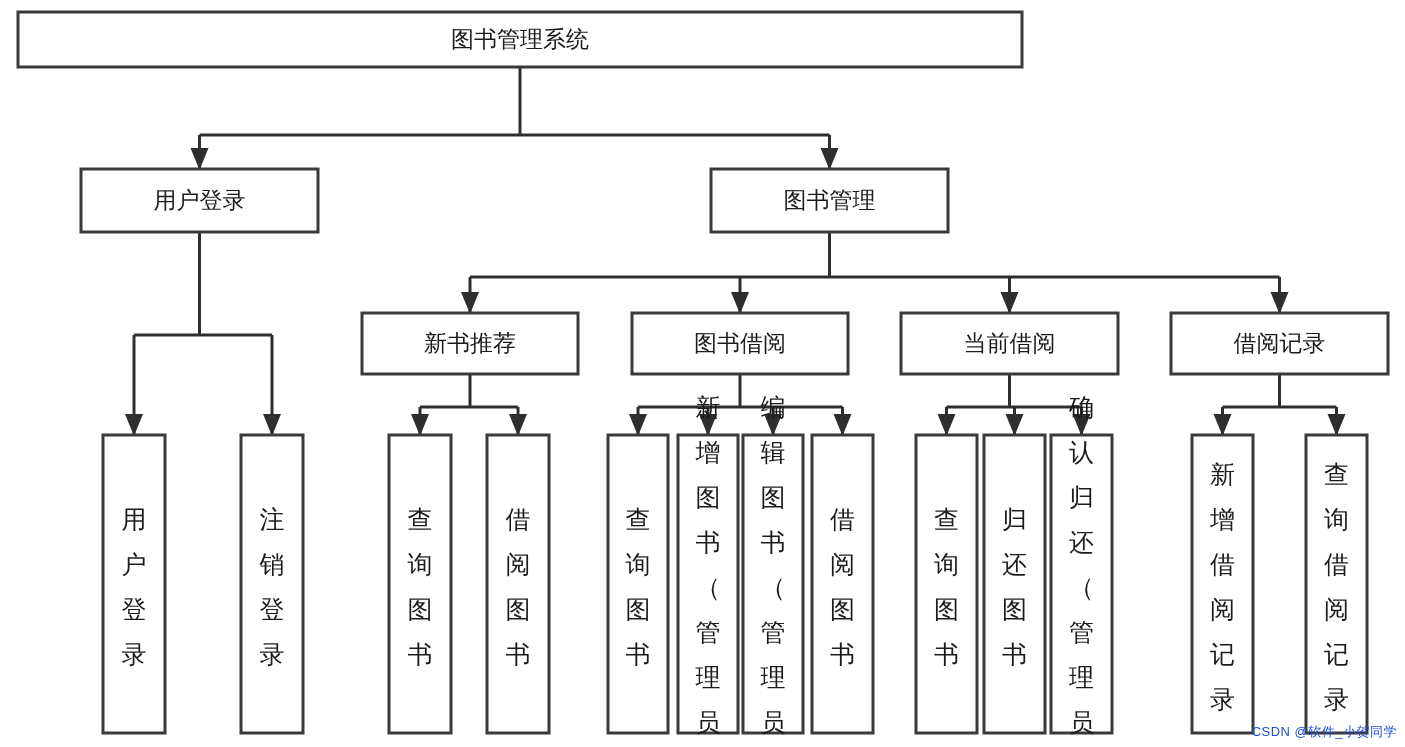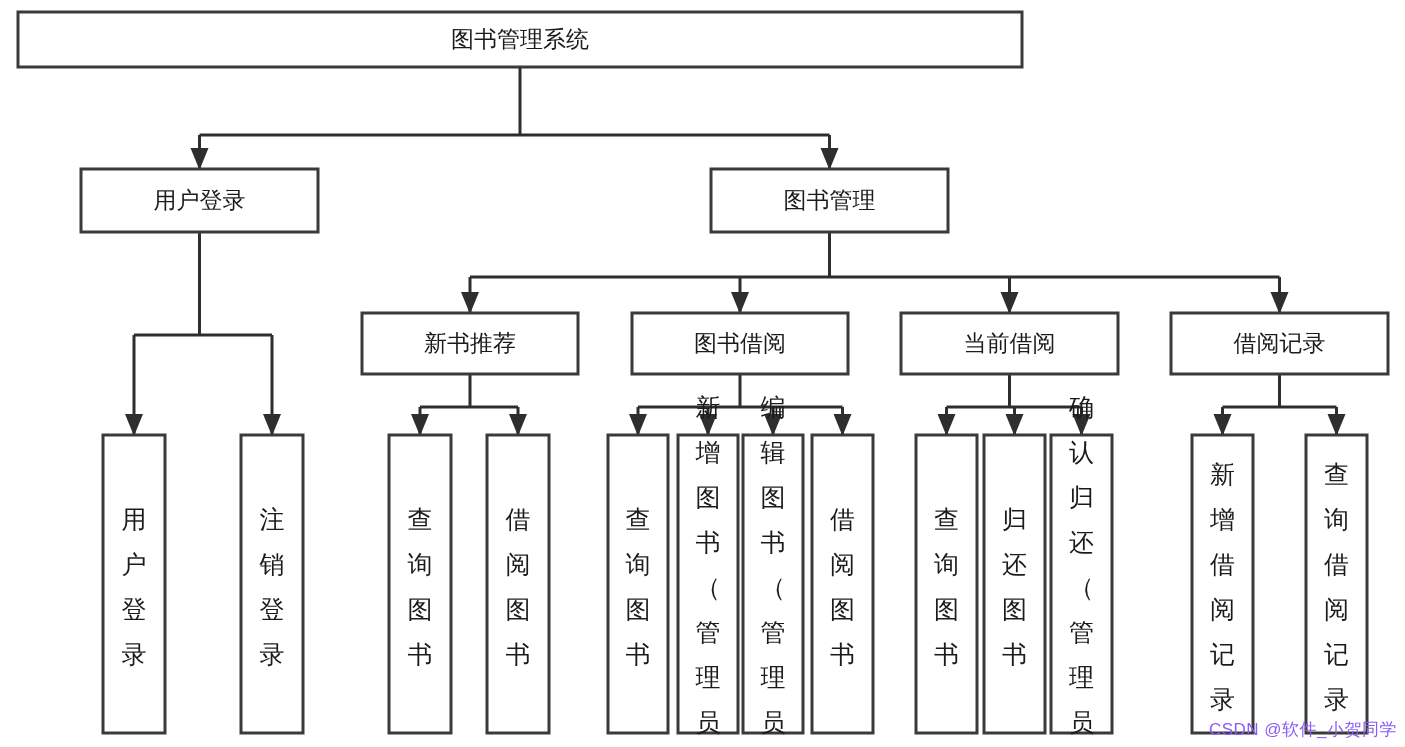--- a/index.html
+++ b/index.html
@@ -51,22 +51,22 @@
   }
   .arrow-head {
     fill: #2e2e2e;
     stroke: none;
   }
   .watermark {
     position: absolute;
     right: 8px;
     bottom: 6px;
     font-family: "Liberation Sans", "DejaVu Sans", sans-serif;
-    font-size: 17px;
-    color: #8b5cf6;
+    font-size: 13px;
+    color: #1d4ed8;
     letter-spacing: 0.5px;
     white-space: nowrap;
     pointer-events: none;
   }
 </style>
 </head>
 <body>
 
 <div id="diagram-root">
   <svg class="canvas" viewBox="0 0 1405 747" xmlns="http://www.w3.org/2000/svg">

